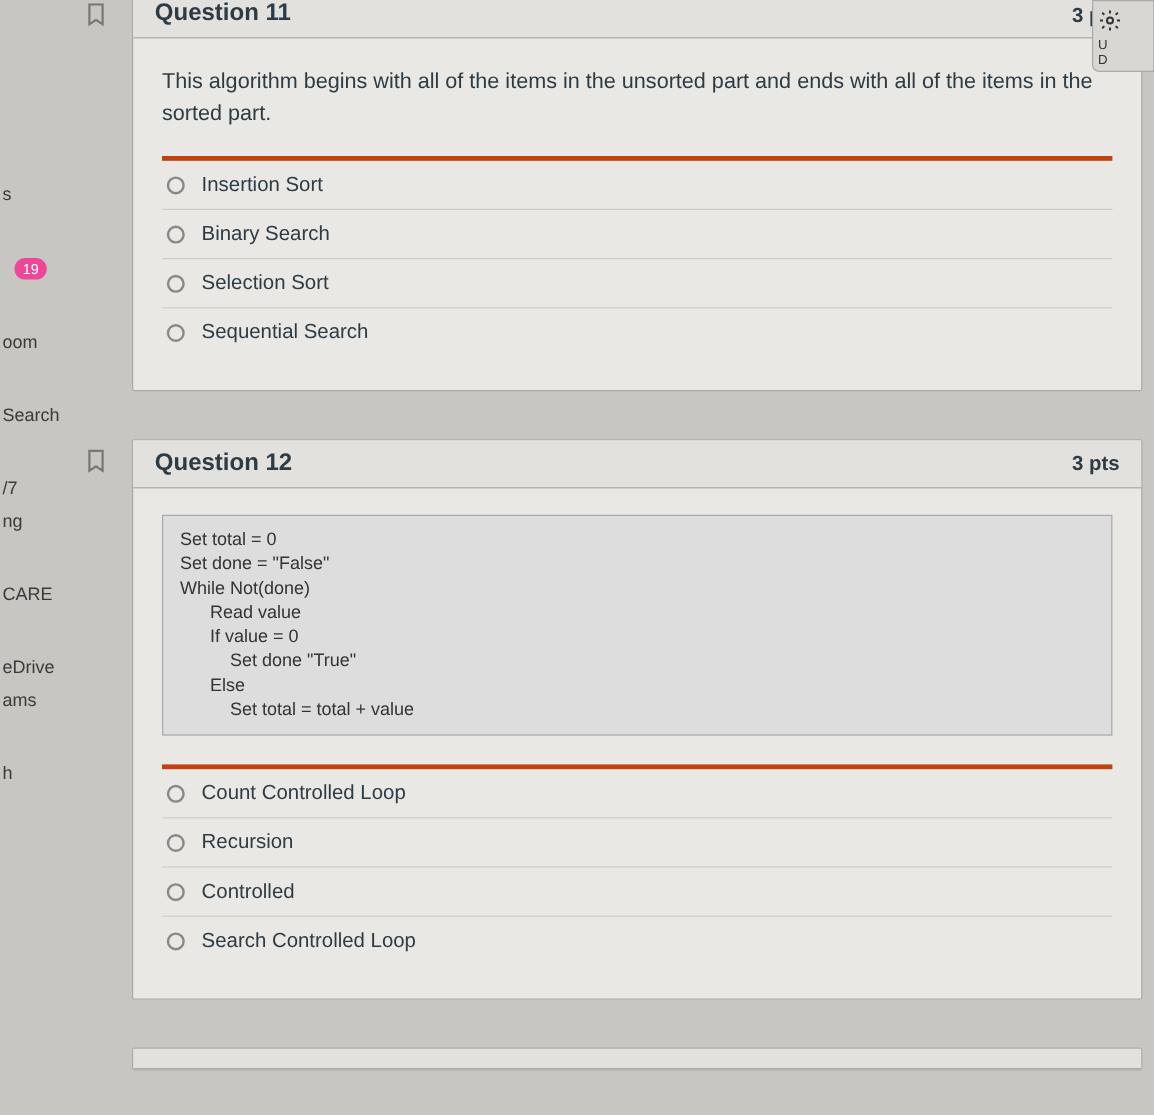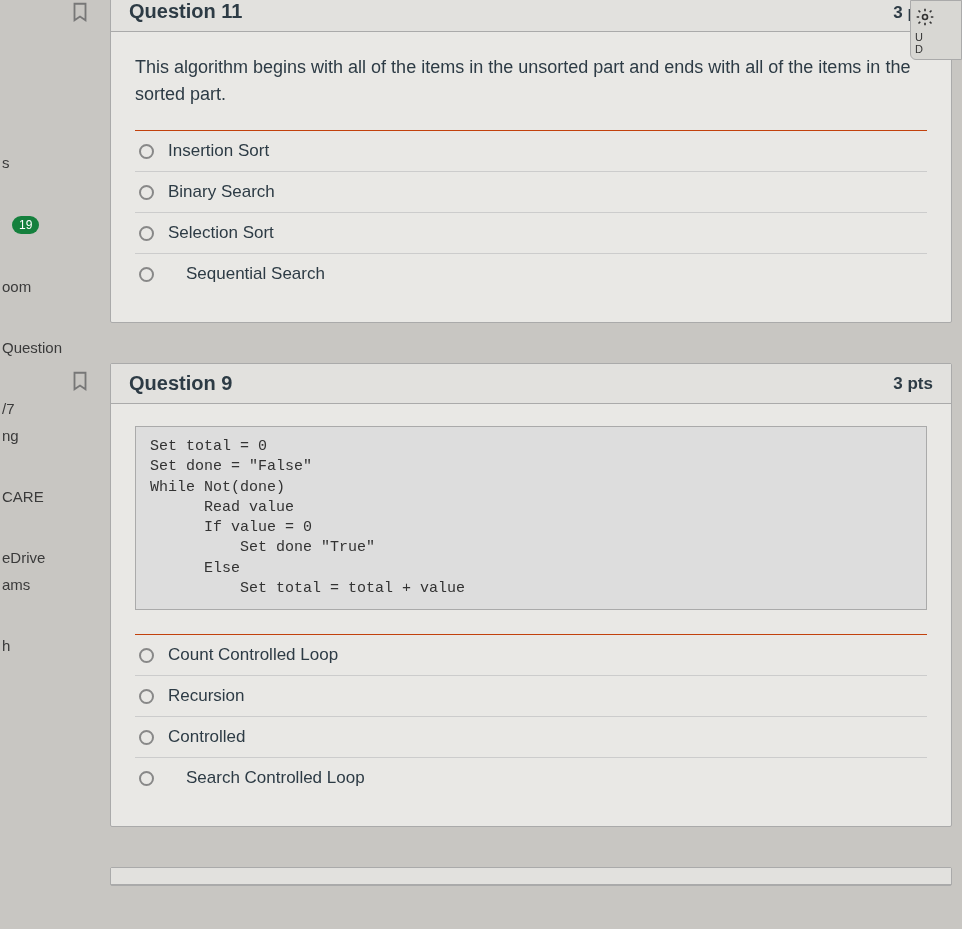--- a/index.html
+++ b/index.html
@@ -24,21 +24,21 @@
     font-size: 15px;
   }
   .sidebar-item {
     padding: 4px 0 4px 2px;
     margin-bottom: 36px;
     white-space: nowrap;
     overflow: hidden;
   }
   .sidebar-badge {
     display: inline-block;
-    background: #15803d;
+    background: #ec4899;
     color: #fff;
     border-radius: 10px;
     font-size: 12px;
     padding: 2px 7px;
     margin-left: 10px;
   }
   .main {
     flex: 1;
     padding: 0 10px 0 30px;
   }
@@ -81,39 +81,39 @@
     font-size: 18px;
     line-height: 1.5;
     margin-bottom: 22px;
     color: #2d3b45;
     font-weight: 500;
   }
   .code-block {
     background: #ddd;
     border: 1px solid #aaa;
     padding: 10px 14px;
-    font-family: Liberation Mono, monospace;
+    font-family: Liberation Sans, sans-serif;
     font-size: 15px;
     white-space: pre;
     color: #333;
     margin-bottom: 24px;
     line-height: 1.35;
   }
   .answers {
-    border-top: 1px solid #c2410c;
+    border-top: 4px solid #c2410c;
   }
   .answer-row {
     display: flex;
     align-items: center;
     padding: 10px 4px;
     border-bottom: 1px solid #ccc;
     font-size: 17px;
     cursor: pointer;
   }
-  .answer-row:last-child { border-bottom: none; gap: 18px; }
+  .answer-row:last-child { border-bottom: none; }
   .radio {
     width: 15px;
     height: 15px;
     border: 2px solid #888;
     border-radius: 50%;
     margin-right: 14px;
     flex-shrink: 0;
   }
   .top-right-widget {
     position: absolute;
@@ -145,21 +145,21 @@
     <div class="sidebar-item">
       <span>s</span>
     </div>
     <div class="sidebar-item">
       <span class="sidebar-badge">19</span>
     </div>
     <div class="sidebar-item">
       <span>oom</span>
     </div>
     <div class="sidebar-item">
-      <span>Question</span>
+      <span>Search</span>
     </div>
     <div class="sidebar-item" style="margin-bottom:2px">
       <span>/7</span>
     </div>
     <div class="sidebar-item">
       <span>ng</span>
     </div>
     <div class="sidebar-item">
       <span>CARE</span>
     </div>
@@ -213,21 +213,21 @@
 
     <div class="question-card">
       <div class="flag-col">
         <span class="flag-icon">
           <svg viewBox="0 0 24 24" fill="none" stroke="#777" stroke-width="2">
               <path d="M6 3h12v18l-6-4-6 4V3z"></path>
             </svg>
         </span>
       </div>
       <div class="q-header">
-        <span class="q-title">Question 9</span>
+        <span class="q-title">Question 12</span>
         <span class="q-pts">3 pts</span>
       </div>
       <div class="q-body">
         <div class="code-block">Set total = 0
 Set done = "False"
 While Not(done)
       Read value
       If value = 0
           Set done "True"
       Else

